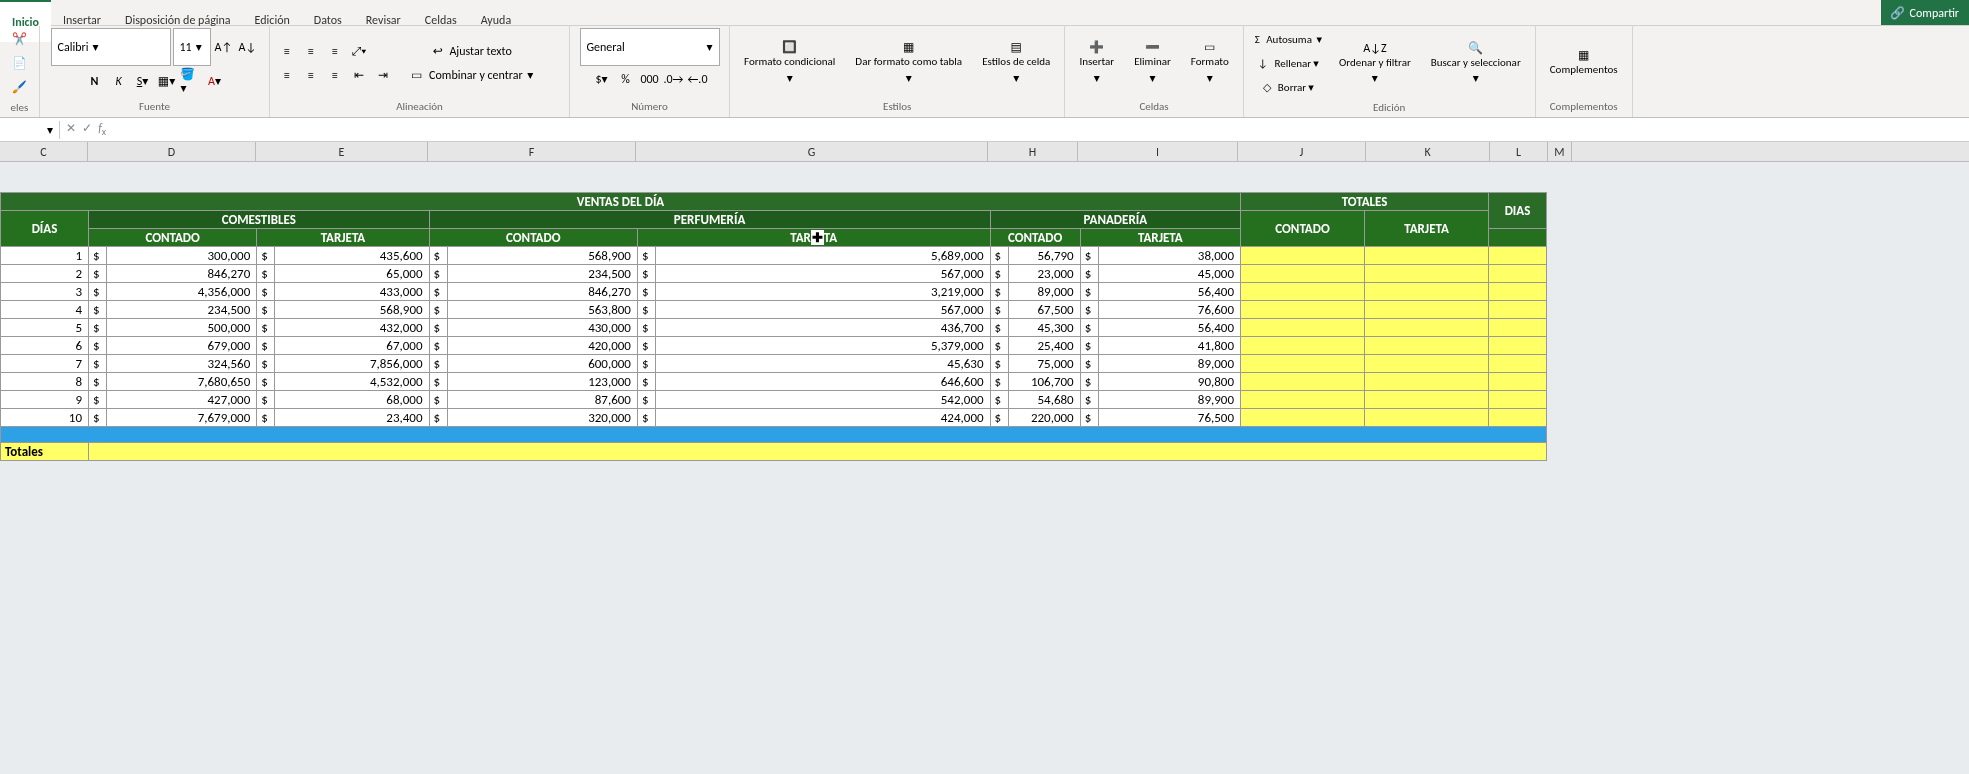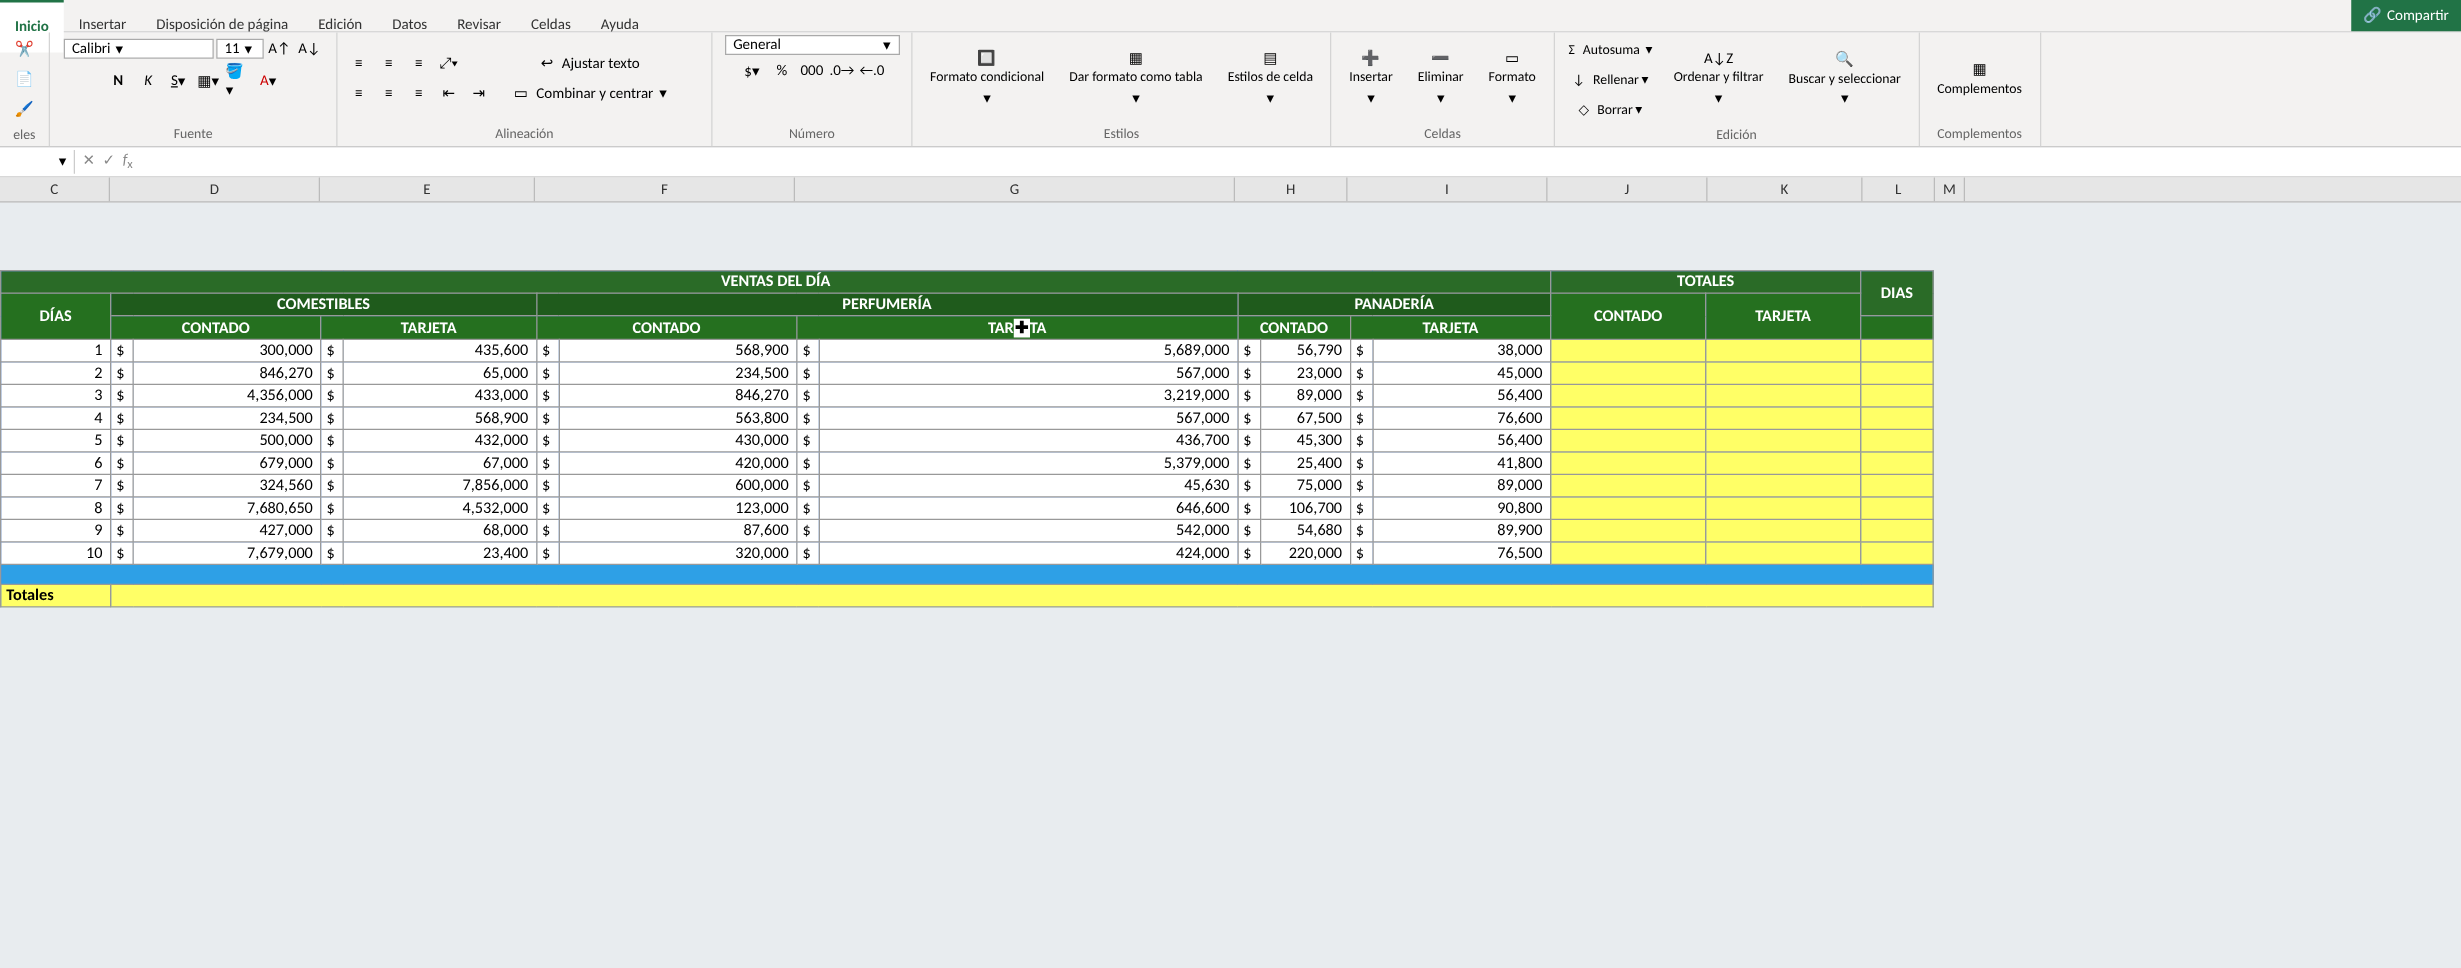--- a/index.html
+++ b/index.html
@@ -13,21 +13,21 @@
 .share-btn { background: #217346; color: #fff; padding: 4px 10px; display: flex; align-items: center; gap: 4px; font-size: 12px; }
 
 
 .ribbon { display: flex; background: #f3f2f1; border-bottom: 1px solid #bfbfbf; height: 92px; }
 .group { display: flex; flex-direction: column; border-right: 1px solid #d4d4d4; padding: 2px 6px; min-width: 40px; }
 .group-controls { flex: 1; display: flex; align-items: center; gap: 4px; }
 .group-label { font-size: 11px; text-align: center; color: #666; padding: 2px 0; border-top: 1px solid transparent; }
 .icon-btn { width: 22px; height: 22px; display: inline-flex; align-items: center; justify-content: center; border: 1px solid transparent; cursor: pointer; }
 .big-btn { display: flex; flex-direction: column; align-items: center; padding: 4px 8px; cursor: pointer; gap: 2px; }
 .big-btn .lbl { font-size: 11px; text-align: center; line-height: 1.1; }
-.dropdown-field { background: #fff; border: 1px solid #aaa; padding: 2px 6px; font-size: 12px; height: 16px; display: inline-flex; align-items: center; gap: 4px; }
+.dropdown-field { background: #fff; border: 1px solid #aaa; padding: 2px 6px; font-size: 12px; height: 38px; display: inline-flex; align-items: center; gap: 4px; }
 .stack { display: flex; flex-direction: column; gap: 2px; }
 .row { display: flex; gap: 2px; align-items: center; }
 
 
 .formula-row { display: flex; align-items: center; background: #fff; border-bottom: 1px solid #ccc; height: 24px; }
 .namebox { width: 60px; border-right: 1px solid #ccc; padding: 2px 6px; display: flex; align-items: center; justify-content: flex-end; gap: 4px; }
 .fx-icons { display: flex; gap: 6px; padding: 0 6px; color: #888; }
 .fx-input { flex: 1; padding: 2px 6px; }
 
 
@@ -43,21 +43,21 @@
 .colhdr.J { width: 128px; }
 .colhdr.K { width: 124px; }
 .colhdr.L { width: 58px; }
 .colhdr.M { width: 24px; }
 
 
 .sheet { position: relative; padding-top: 30px; }
 
 
 .datawrap { position: relative; margin-left: 0; }
-table.data { border-collapse: collapse; font-size: 13px; background: #3b82f6; margin-top: 24px; }
+table.data { border-collapse: collapse; font-size: 13px; background: #d946ef; }
 table.data td, table.data th { border: 1px solid #999; padding: 1px 4px; height: 16px; }
 .hdr-top { background: #2a6b27; color: #fff; font-weight: 600; text-align: center; font-size: 13px; }
 .hdr-mid { background: #1f5b1c; color: #fff; font-weight: 600; text-align: center; }
 .hdr-sub { background: #25701f; color: #fff; font-weight: 600; text-align: center; font-size: 13px; }
 .drow td { background: #fff; }
 .drow td.y { background: #ffff66; }
 .drow td.dollar { width: 18px; text-align: left; }
 .drow td.num { text-align: right; padding-right: 6px; }
 .totrow td { background: #ffff66; font-weight: 600; }
 .bluebar { background: #2ea0e6; height: 14px; }

